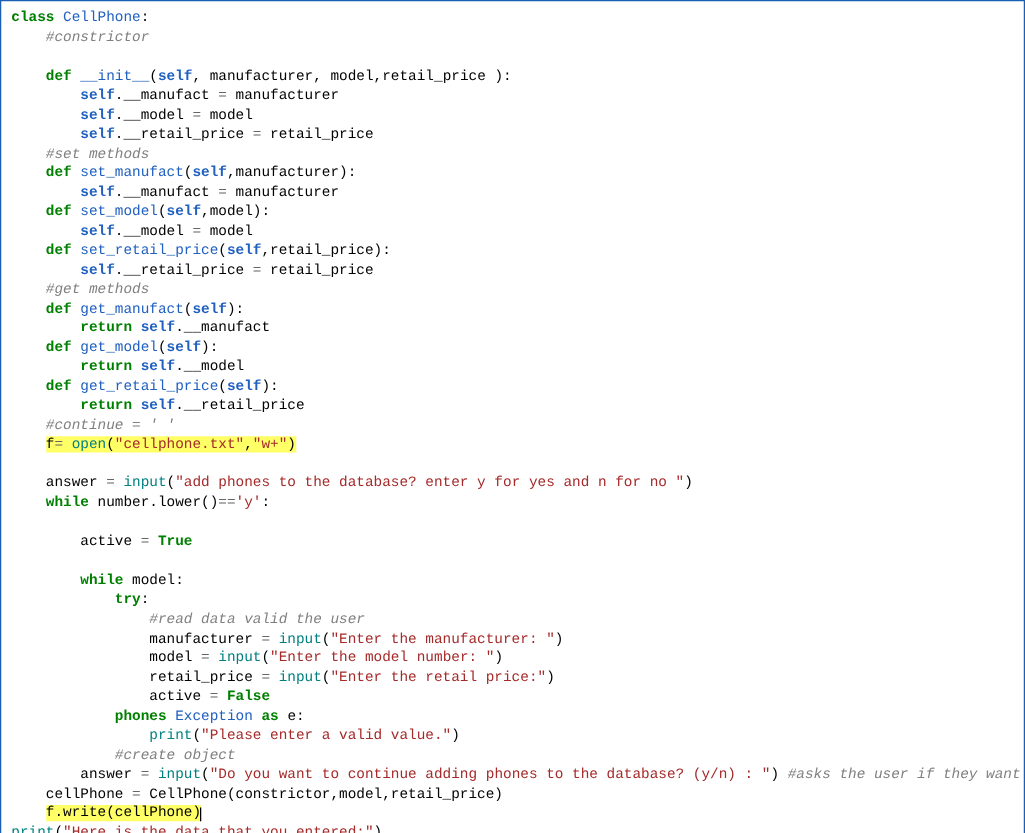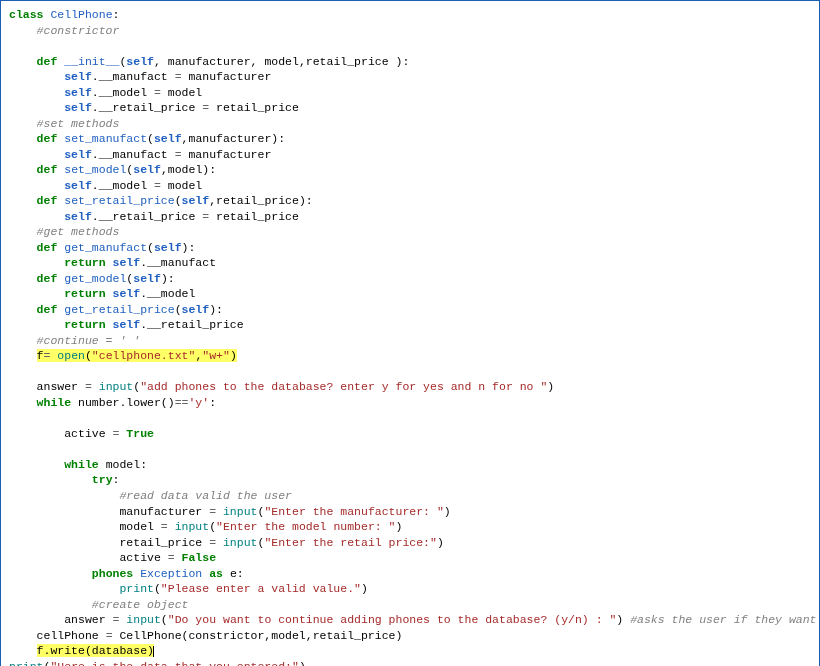--- a/index.html
+++ b/index.html
@@ -75,17 +75,17 @@
 <span>                <span class="cm">#read data valid the user</span></span>
 <span>                <span>manufacturer </span><span class="op">=</span><span> </span><span class="bi">input</span><span>(</span><span class="str">"Enter the manufacturer: "</span><span>)</span></span>
 <span>                <span>model </span><span class="op">=</span><span> </span><span class="bi">input</span><span>(</span><span class="str">"Enter the model number: "</span><span>)</span></span>
 <span>                <span>retail_price </span><span class="op">=</span><span> </span><span class="bi">input</span><span>(</span><span class="str">"Enter the retail price:"</span><span>)</span></span>
 <span>                <span>active </span><span class="op">=</span><span> </span><span class="kw">False</span></span>
 <span>            <span class="kw">phones</span> <span class="cls">Exception</span> <span class="kw">as</span><span> e:</span></span>
 <span>                <span class="bi">print</span><span>(</span><span class="str">"Please enter a valid value."</span><span>)</span></span>
 <span>            <span class="cm">#create object</span></span>
 <span>        <span>answer </span><span class="op">=</span><span> </span><span class="bi">input</span><span>(</span><span class="str">"Do you want to continue adding phones to the database? (y/n) : "</span><span>) </span><span class="cm">#asks the user if they want to add more grades</span></span>
 <span>    <span>cellPhone </span><span class="op">=</span><span> CellPhone(constrictor,model,retail_price)</span></span>
-<span>    <span class="hl"><span>f.write(database)</span></span><span class="cursor"></span></span>
+<span>    <span class="hl"><span>f.write(cellPhone)</span></span><span class="cursor"></span></span>
 <span><span class="bi">print</span><span>(</span><span class="str">"Here is the data that you entered:"</span><span>)</span></span>
 
 
 </div>
 
 </body></html>

